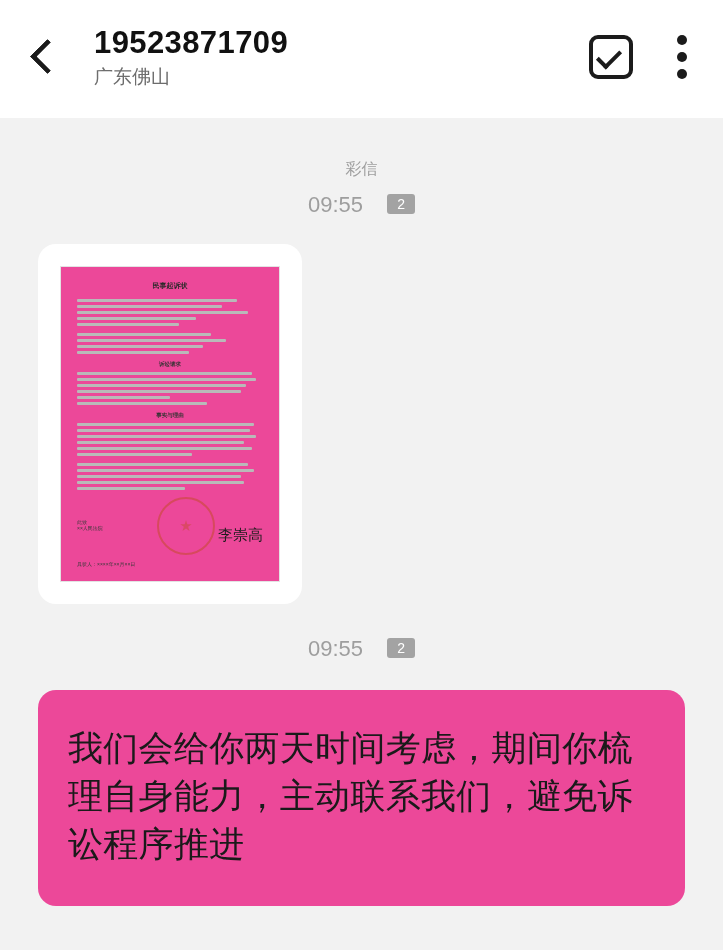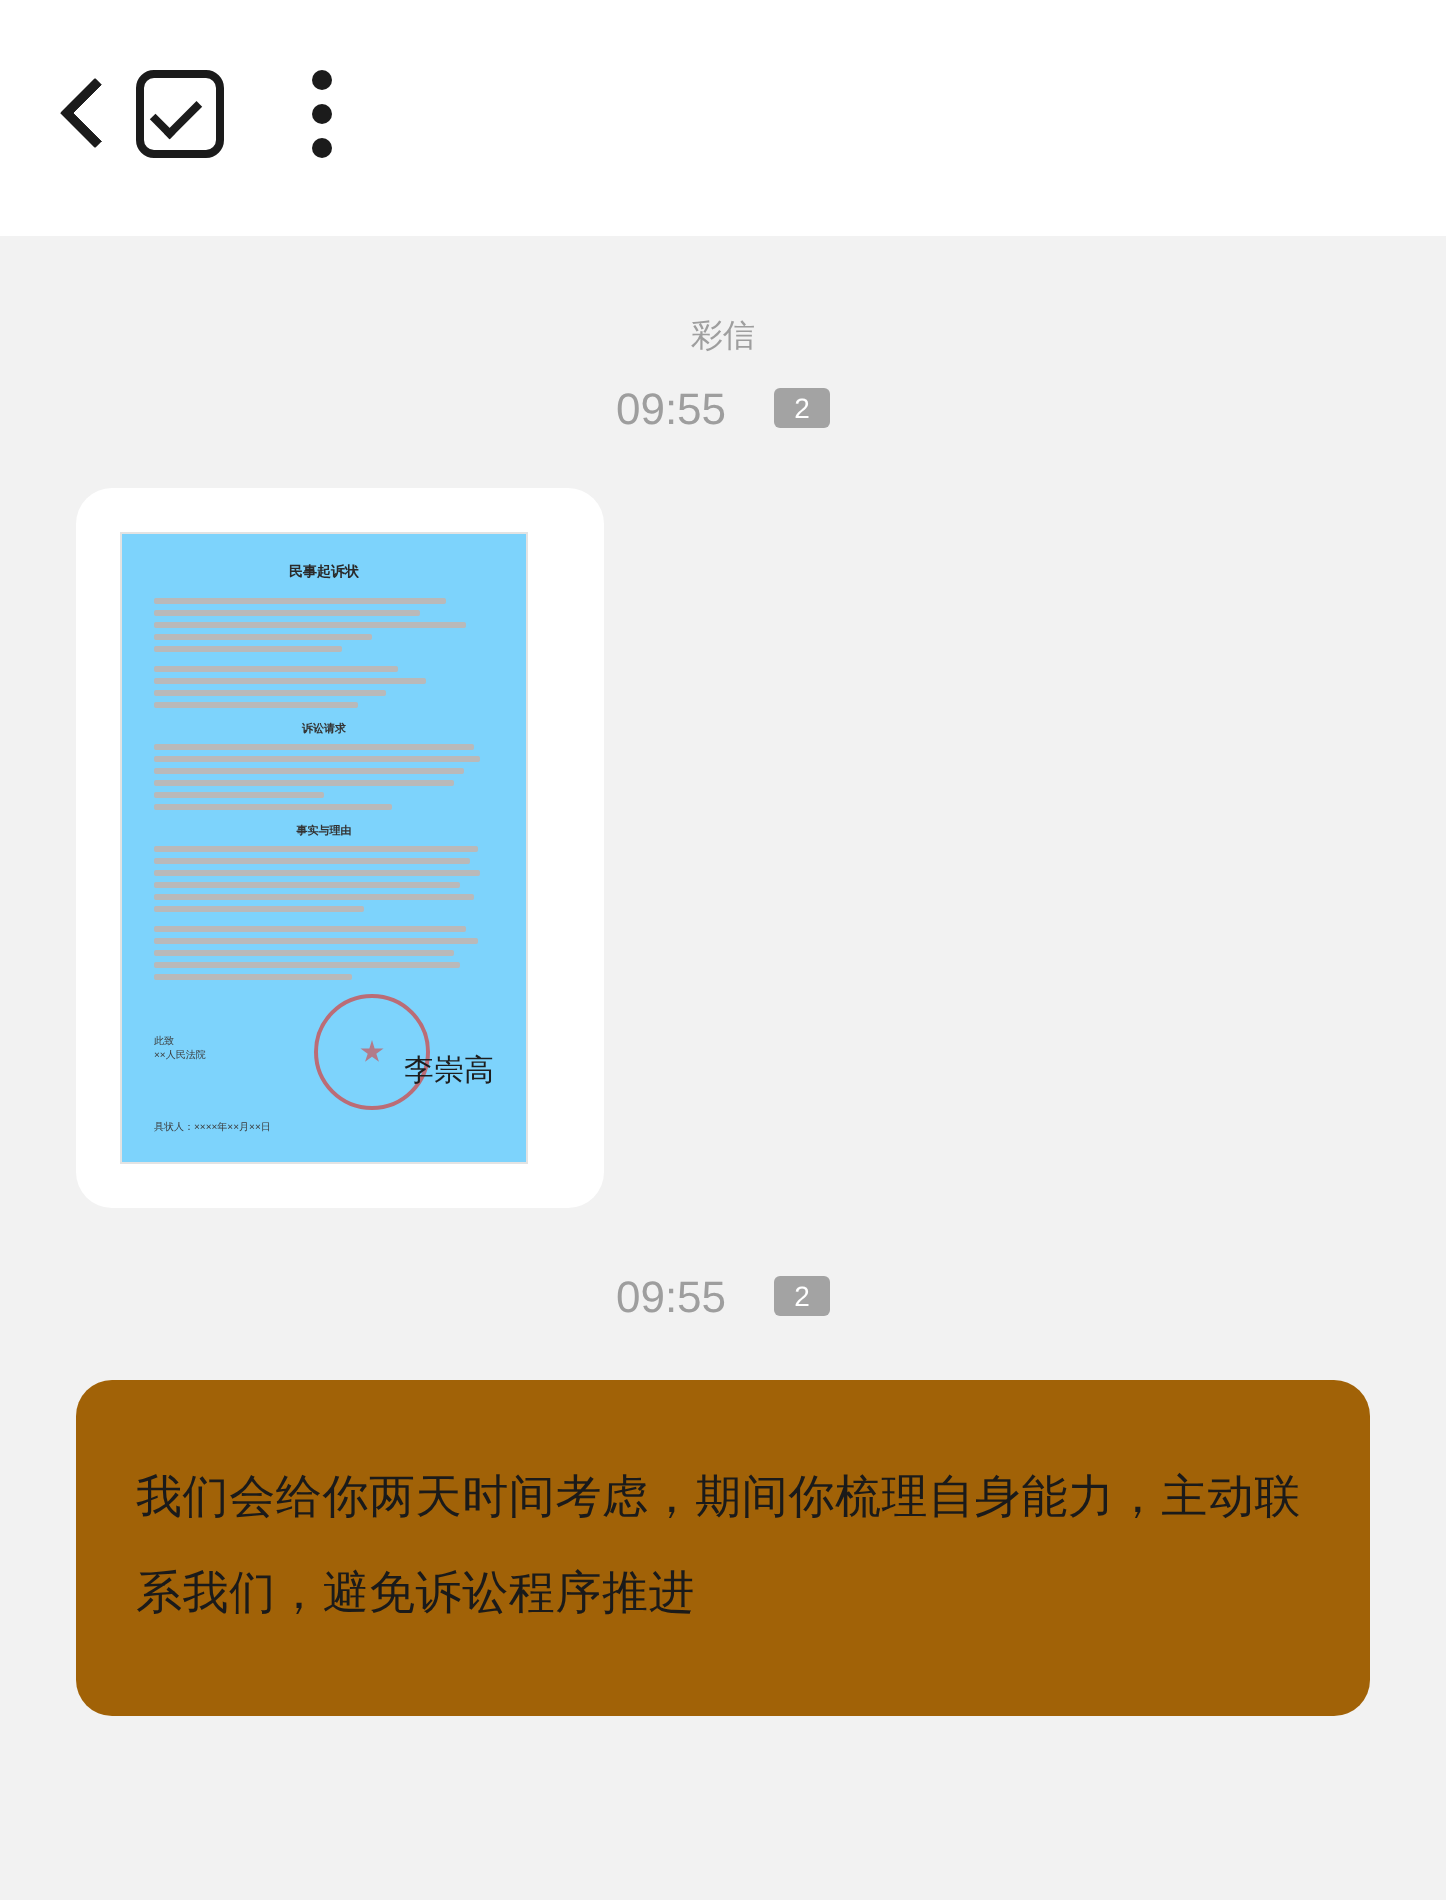--- a/index.html
+++ b/index.html
@@ -157,23 +157,23 @@
   .bubble-img {
     align-self: flex-start;
     margin: 22px 0 0 38px;
     background: #ffffff;
     border-radius: 18px;
     padding: 22px 22px;
     box-sizing: border-box;
     width: 264px;
   }
   .doc-thumb {
-    width: 204px;
+    width: 220px;
     height: 316px;
-    background: #7dd3fc;
+    background: #ec4899;
     border: 1px solid #e3e3e3;
     box-sizing: border-box;
     position: relative;
     overflow: hidden;
     padding: 14px 16px 0 16px;
     font-family: "Liberation Sans", "DejaVu Sans", sans-serif;
   }
   .doc-title {
     text-align: center;
     font-size: 7px;
@@ -239,39 +239,43 @@
     left: 16px;
     bottom: 14px;
     font-size: 5px;
     color: #3a3a3a;
   }
 
   
   .bubble-text {
     align-self: flex-start;
     margin: 24px 38px 0 38px;
-    background: #a16207;
+    background: #ec4899;
     border-radius: 18px;
     padding: 34px 30px 38px 30px;
     box-sizing: border-box;
     width: 647px;
     color: #1a1a1a;
-    font-size: 23px;
+    font-size: 35px;
     line-height: 48px;
     letter-spacing: 0.3px;
   }
 
   .group-gap { height: 26px; }
 </style>
 </head>
 <body>
 
 <div class="header">
   <div class="back-btn">
     <div class="back-chevron"></div>
+  </div>
+  <div class="title-block">
+    <div class="conv-title">19523871709</div>
+    <div class="conv-subtitle">广东佛山</div>
   </div>
   <div class="header-actions">
     <div class="check-box-icon"></div>
     <div class="more-icon">
       <span></span>
       <span></span>
       <span></span>
     </div>
   </div>
 </div>

